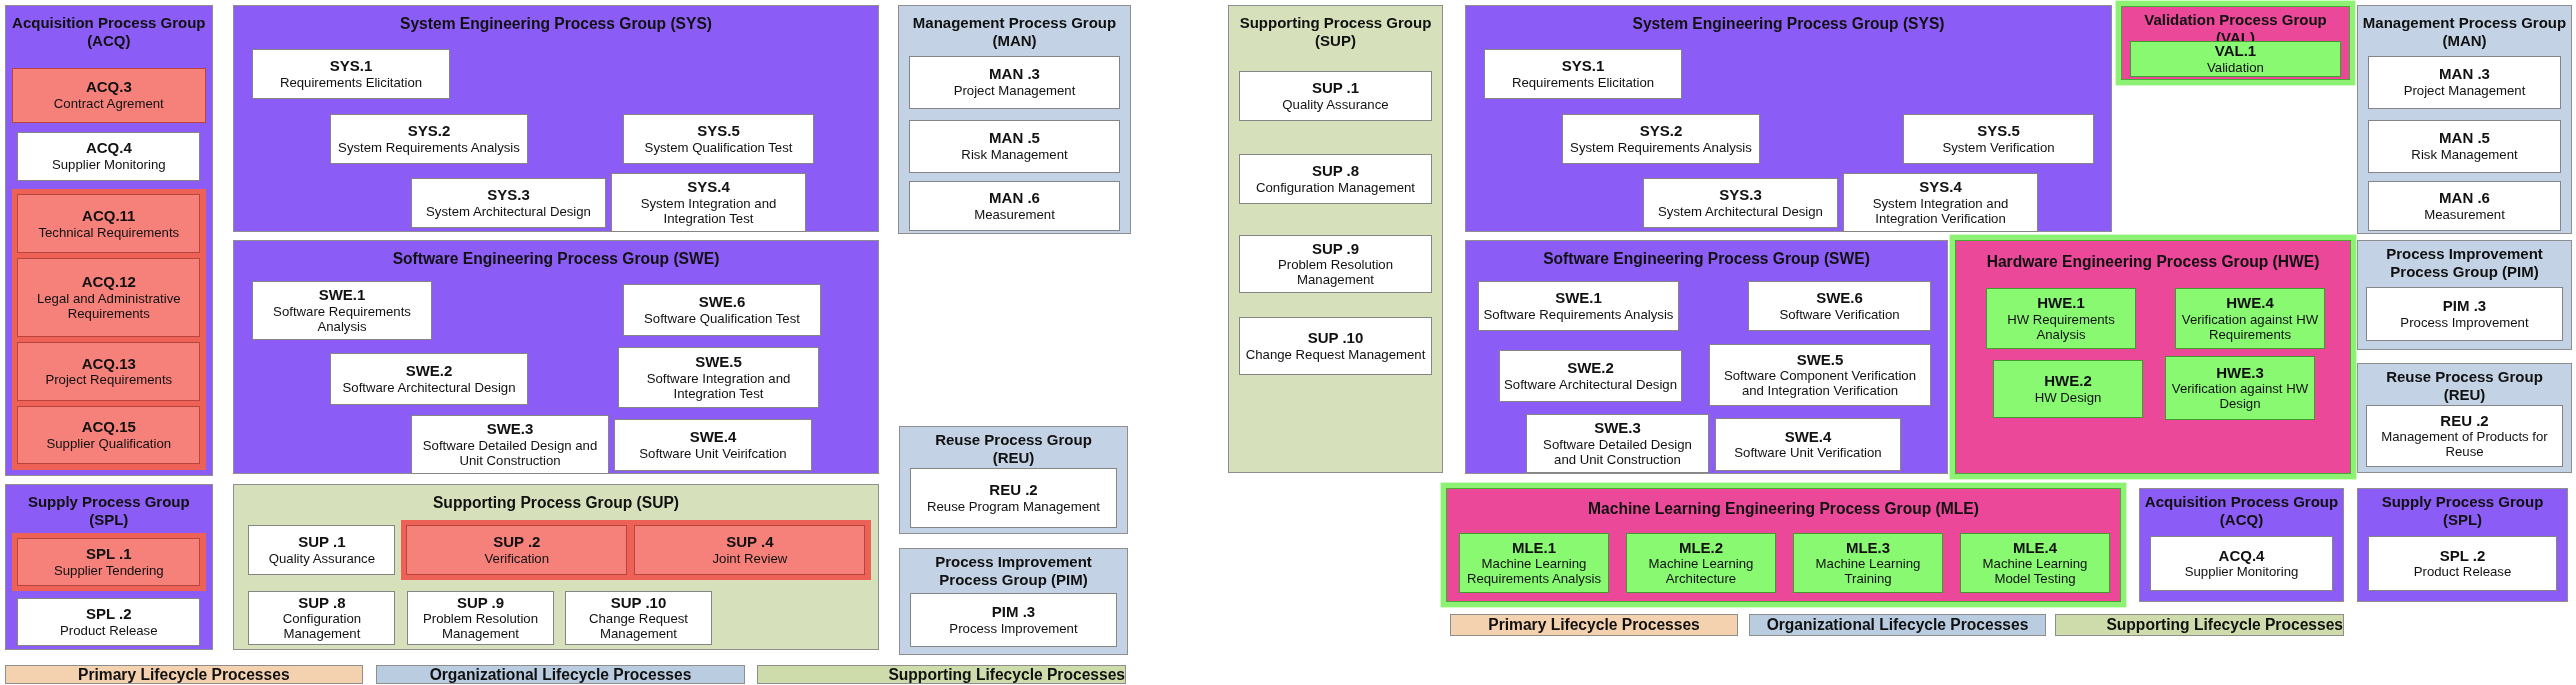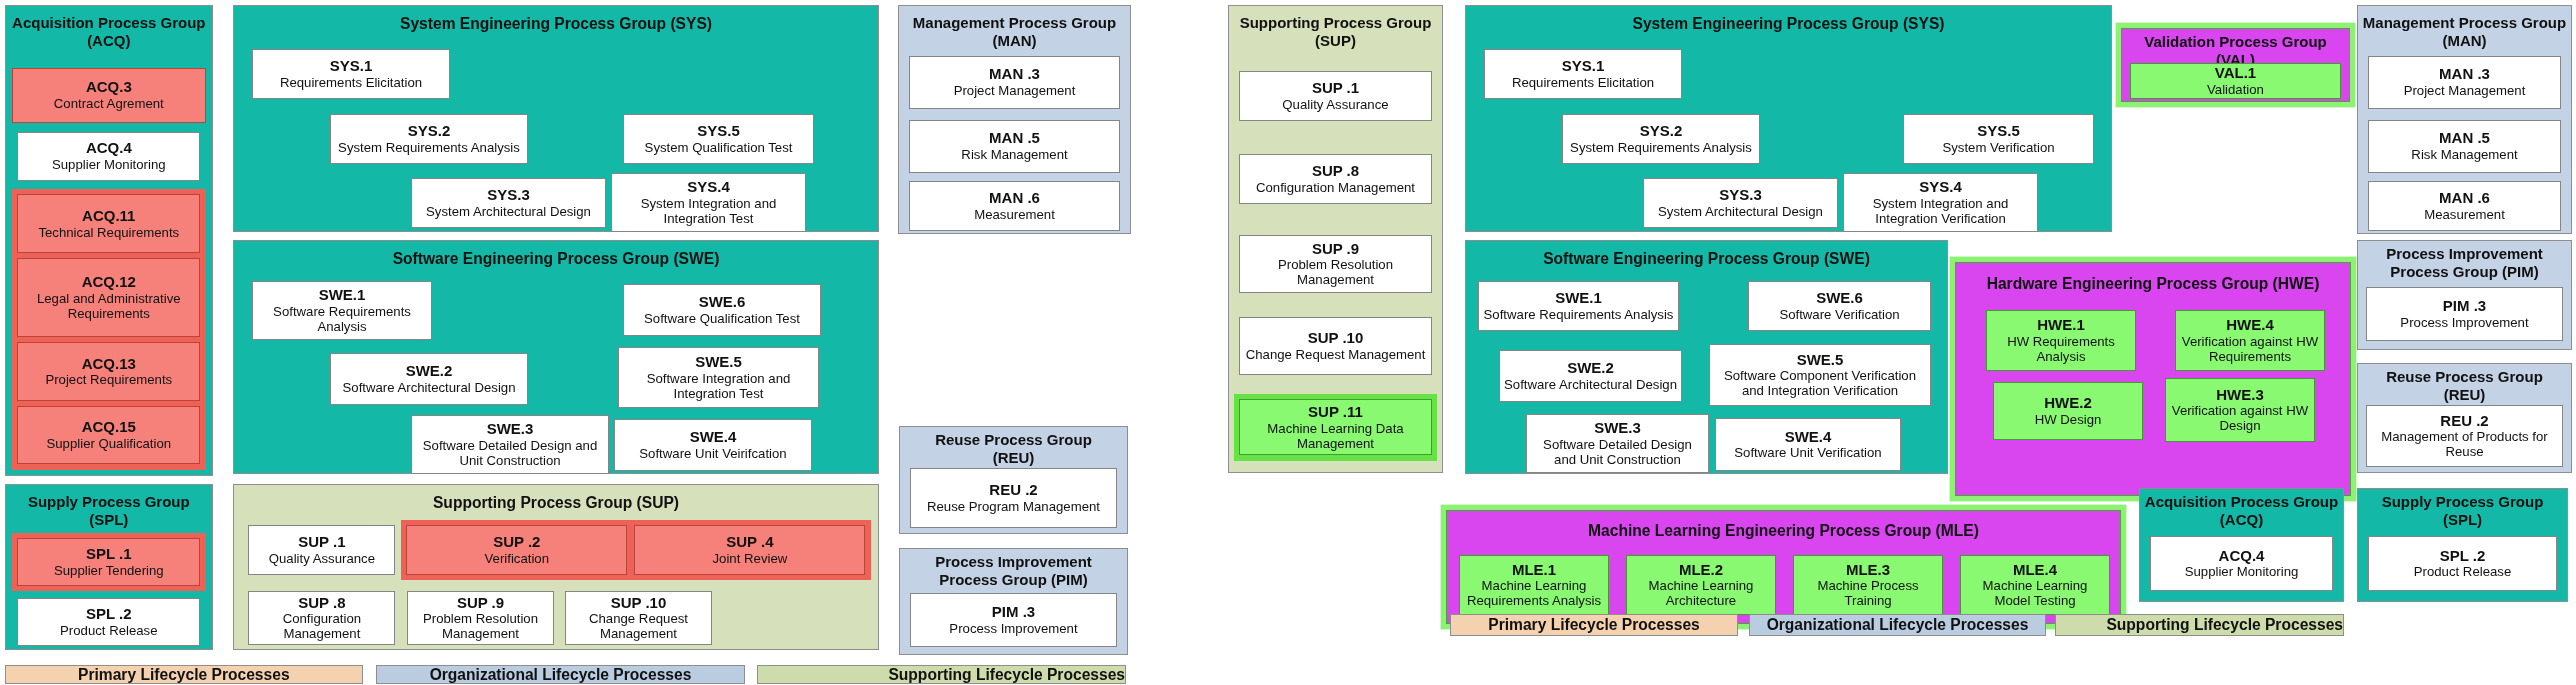--- a/index.html
+++ b/index.html
@@ -2,24 +2,24 @@
 <html style="font-size:9.6px"><head>
 <meta charset="utf-8">
 <style>
   html,body{margin:0;padding:0;}
   body{
     width:2576px;height:686px;position:relative;overflow:hidden;
     background:#ffffff;color:#111111;
     font-family:"Liberation Sans","DejaVu Sans",sans-serif;
   }
   .group{position:absolute;box-sizing:border-box;border:1.2px solid #8e8e8e;}
-  .peach{background:#14b8a6;}
+  .peach{background:#8b5cf6;}
   .bluegray{background:#c3d2e4;}
   .supgreen{background:#d6e0ba;}
-  .greengrp{background:#d946ef;border-color:#44a832;box-shadow:0 0 0 5.4px #8df274;margin-top:22px;}
+  .greengrp{background:#ec4899;border-color:#44a832;box-shadow:0 0 0 5.4px #8df274;}
   .gtitle{font-weight:700;font-size:15.6px;line-height:1.22;text-align:center;padding-top:7.8px;}
   .gtitle.sm{font-size:15px;}
   .gtitle.tight{padding-top:4.2px;}
   .gtitle .t1,.gtitle .t2{display:block;}
   .pbox{
     position:absolute;box-sizing:border-box;background:#ffffff;border:1.2px solid #858585;
     display:flex;flex-direction:column;justify-content:center;align-items:center;
     text-align:center;padding:2.4px 3.6px;
   }
   .pbox .code{font-weight:700;font-size:15px;line-height:1.25;}
@@ -249,26 +249,20 @@
     <span class="pname">Configuration Management</span>
   </div>
   <div class="pbox" style="left:9.6px;right:9.6px;top:229px;height:58px">
     <span class="code">SUP .9</span>
     <span class="pname">Problem Resolution Management</span>
   </div>
   <div class="pbox" style="left:9.6px;right:9.6px;top:311px;height:58px">
     <span class="code">SUP .10</span>
     <span class="pname">Change Request Management</span>
   </div>
-  <div class="halo greenbg col" style="left:4.8px;right:4.8px;top:388px;height:67px;padding:5.4px">
-    <div class="pbox green">
-      <span class="code">SUP .11</span>
-      <span class="pname">Machine Learning Data Management</span>
-    </div>
-  </div>
 </div>
 
 <div class="group peach" style="left:1465px;top:4.8px;width:647px;height:227px">
   <div class="gtitle">
     <span class="t1">System Engineering Process Group (SYS)</span>
   </div>
   <div class="pbox" style="left:18px;top:43px;width:198px;height:50px">
     <span class="code">SYS.1</span>
     <span class="pname">Requirements Elicitation</span>
   </div>
@@ -401,21 +395,21 @@
   <div class="pbox green" style="left:12px;top:44px;width:150px;height:60px">
     <span class="code">MLE.1</span>
     <span class="pname">Machine Learning Requirements Analysis</span>
   </div>
   <div class="pbox green" style="left:179px;top:44px;width:150px;height:60px">
     <span class="code">MLE.2</span>
     <span class="pname">Machine Learning Architecture</span>
   </div>
   <div class="pbox green" style="left:346px;top:44px;width:150px;height:60px">
     <span class="code">MLE.3</span>
-    <span class="pname">Machine Process Training</span>
+    <span class="pname">Machine Learning Training</span>
   </div>
   <div class="pbox green" style="left:513px;top:44px;width:150px;height:60px">
     <span class="code">MLE.4</span>
     <span class="pname">Machine Learning Model Testing</span>
   </div>
 </div>
 
 <div class="group peach" style="left:2139px;top:488px;width:205px;height:114px">
   <div class="gtitle sm tight">
     <span class="t1">Acquisition Process Group</span>

